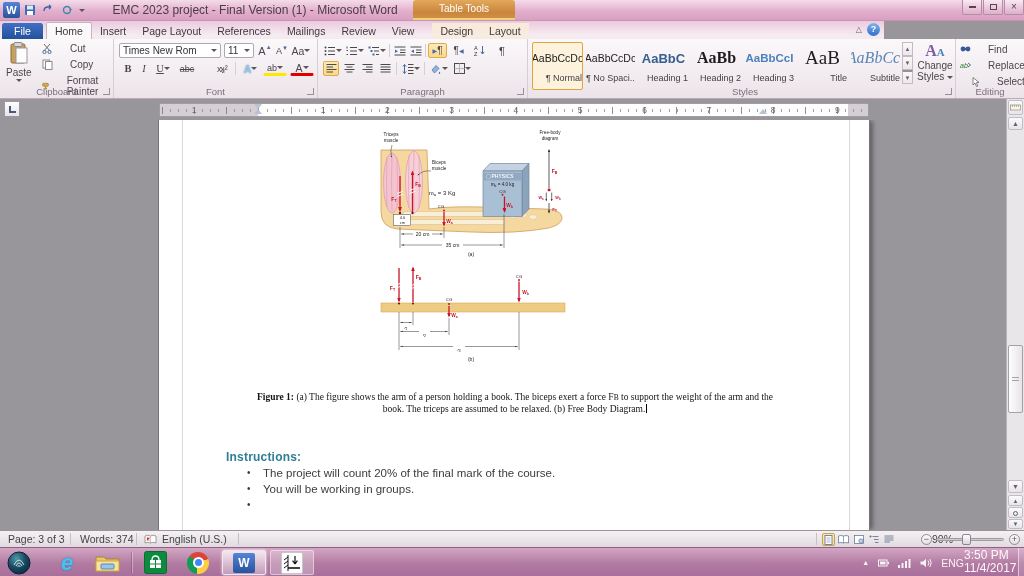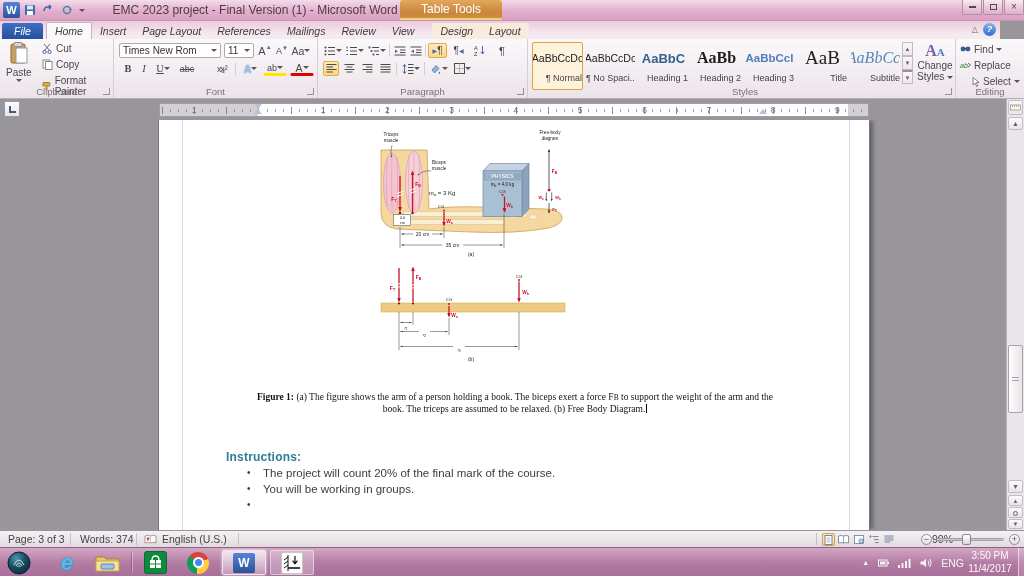--- a/index.html
+++ b/index.html
@@ -6,41 +6,41 @@
 html,body{width:1024px;height:576px;overflow:hidden;}
 body{position:relative;background:#98969b;font-family:"Liberation Sans","DejaVu Sans",sans-serif;font-size:11px;color:#3e3a3e;}
 .abs{position:absolute;}
 .dd{display:inline-block;width:0;height:0;border-left:3px solid transparent;border-right:3px solid transparent;border-top:3.5px solid #5a555b;vertical-align:middle;}
 .sep-v{width:1px;background:#d8cdd4;}
 
 #titlebar{left:0;top:0;width:1024px;height:21px;background:linear-gradient(#f4dcea,#e3afcc 55%,#d99fc2);border-bottom:1px solid #c795b4;}
 .wtile{background:linear-gradient(#5584d6,#29549b);color:#fff;font-weight:bold;border-radius:2px;display:flex;align-items:center;justify-content:center;font-size:11px;}
 #qat{left:24px;top:2px;display:flex;gap:6px;align-items:center;height:16px;}
 #win-title{left:90px;top:3px;width:330px;text-align:center;font-size:12px;color:#4a3c46;white-space:nowrap;}
-#tabletools{left:400px;top:0;width:102px;height:20px;background:linear-gradient(#e2a85b,#c9853b 70%,#cf9143);border-radius:3px 3px 0 0;border-bottom:2px solid #f2cf7e;color:#fff;font-size:12px;text-align:center;line-height:18px;}
+#tabletools{left:413px;top:0;width:102px;height:20px;background:linear-gradient(#e2a85b,#c9853b 70%,#cf9143);border-radius:3px 3px 0 0;border-bottom:2px solid #f2cf7e;color:#fff;font-size:10px;text-align:center;line-height:18px;}
 .winbtn{top:0;width:20px;height:15px;background:linear-gradient(#f8e9f1,#dcb0ca);border:1px solid #b98aa8;border-top:none;color:#5a4450;font-size:10px;text-align:center;line-height:13px;border-radius:0 0 2px 2px;}
 .minbar{display:inline-block;width:7px;height:2px;background:#5a4450;margin-bottom:2px;}
 .restorebox{display:inline-block;width:7px;height:6px;border:1px solid #5a4450;margin-top:3px;}
 
-#tabrow{left:0;top:21px;width:1000px;height:18px;background:linear-gradient(#eccade,#f5eaf0 75%);font-style:italic;}
+#tabrow{left:0;top:21px;width:884px;height:18px;background:linear-gradient(#eccade,#f5eaf0 75%);}
 #tabstrip{position:absolute;left:2px;top:0;height:18px;display:flex;align-items:flex-end;}
 .tab{padding:2px 8px 2px;font-size:10.5px;color:#3e3a3e;cursor:default;}
 .tab.file{background:linear-gradient(#3f70c4,#24509c);color:#fff;padding:2px 12px;border-radius:2.5px 2.5px 0 0;margin-right:3px;}
 .tab.active{background:#fbf8fa;border:1px solid #cbb1c1;border-bottom:none;border-radius:2px 2px 0 0;}
 .tab.ctx{background:linear-gradient(rgba(252,242,214,.8),rgba(250,236,200,.35));}
 .tab.ctx-first{margin-left:10px;}
 #help-area{right:4px;top:2px;display:flex;gap:5px;align-items:center;}
 #collapse-btn{font-size:8px;color:#6a5f68;}
 #help-btn{width:13px;height:13px;border-radius:50%;background:linear-gradient(#7fb3e8,#2f6fd0);color:#fff;font-size:9px;font-weight:bold;text-align:center;line-height:13px;}
 
 #ribbon{left:0;top:39px;width:1024px;height:60px;background:linear-gradient(#fbf8fa,#f1ebef 65%,#ebe3e9);border-bottom:1px solid #b9acb5;}
 .rgroup{position:absolute;top:0;height:59px;border-right:1px solid #d8cdd4;}
 .glabel{position:absolute;bottom:1px;left:0;right:0;text-align:center;font-size:9.5px;color:#7a6f78;}
 .dlaunch{position:absolute;right:3px;bottom:3px;width:7px;height:7px;border-right:1px solid #9a8f98;border-bottom:1px solid #9a8f98;}
-.rbtn{position:absolute;display:flex;align-items:center;gap:3px;font-size:10px;color:#4c464c;}
+.rbtn{position:absolute;display:flex;align-items:center;gap:17px;font-size:10px;color:#4c464c;}
 .sbtn{position:absolute;width:16px;height:15px;display:flex;align-items:center;justify-content:center;font-size:10.5px;color:#4c464c;border:1px solid transparent;border-radius:2px;}
 .sbtn.on{background:linear-gradient(#fdeab9,#fbd789);border-color:#e0ab46;}
 .combo{position:absolute;height:15px;background:#fff;border:1px solid #b2a8b0;border-radius:2px;font-size:10px;color:#333;padding:1px 3px;display:flex;align-items:center;justify-content:space-between;}
 .mi{display:block;}
 
 .style-card{position:absolute;top:3px;width:51px;height:48px;text-align:right;border:1px solid transparent;border-radius:2px;}
 .style-card.selected{border-color:#e2a33c;background:#fdf3dd;}
 .sprev{height:30px;display:flex;align-items:center;justify-content:center;white-space:nowrap;overflow:hidden;}
 .slabel{font-size:9px;color:#433e43;white-space:nowrap;overflow:hidden;}
 .p-normal{font-size:10.5px;color:#222;}
@@ -87,21 +87,21 @@
 #zoomthumb{position:absolute;left:962px;top:3px;width:9px;height:11px;background:linear-gradient(#fdfdfd,#dcd6db);border:1px solid #8d8690;border-radius:2px;}
 .zoombtn{position:absolute;top:3px;width:11px;height:11px;border:1px solid #938b92;border-radius:50%;background:linear-gradient(#fcfbfc,#e4dee3);color:#555;font-size:9px;line-height:9px;text-align:center;}
 
 #taskbar{left:0;top:547px;width:1024px;height:29px;background:linear-gradient(#d3a6c4,#b27ba2 55%,#a76f9a);border-top:1px solid #8f5f86;}
 .tk{position:absolute;top:2px;height:25px;display:flex;align-items:center;justify-content:center;}
 .tkbtn{border-radius:2px;}
 .tkbtn.active{background:linear-gradient(rgba(255,255,255,.75),rgba(255,255,255,.3));border:1px solid #f3e6ee;box-shadow:0 0 3px rgba(255,255,255,.8);}
 .tkbtn.open{background:rgba(255,255,255,.25);border:1px solid rgba(255,255,255,.45);}
 .tk-sep{position:absolute;top:4px;width:1px;height:21px;background:rgba(120,70,110,.45);box-shadow:1px 0 0 rgba(255,255,255,.35);}
 #tray{position:absolute;right:60px;top:0;height:29px;display:flex;align-items:center;gap:9px;color:#f7f2f6;}
-#clock{position:absolute;right:8px;top:1px;width:52px;text-align:center;font-size:10px;line-height:13px;color:#fdf8fb;}
+#clock{position:absolute;right:8px;top:1px;width:52px;font-size:12px;line-height:13px;color:#fdf8fb;}
 #showdesk{position:absolute;right:0;top:0;width:6px;height:29px;border-left:1px solid rgba(255,255,255,.55);background:rgba(255,255,255,.12);}
 #figure-svg{position:absolute;left:172px;top:8px;}
 #figure-svg text{font-family:"Liberation Sans","DejaVu Sans",sans-serif;}
 </style>
 </head>
 <body>
 
 <div class="abs" id="titlebar">
   <div class="abs wtile" style="left:3px;top:2px;width:17px;height:16px;">W</div>
   <div class="abs" id="qat">

